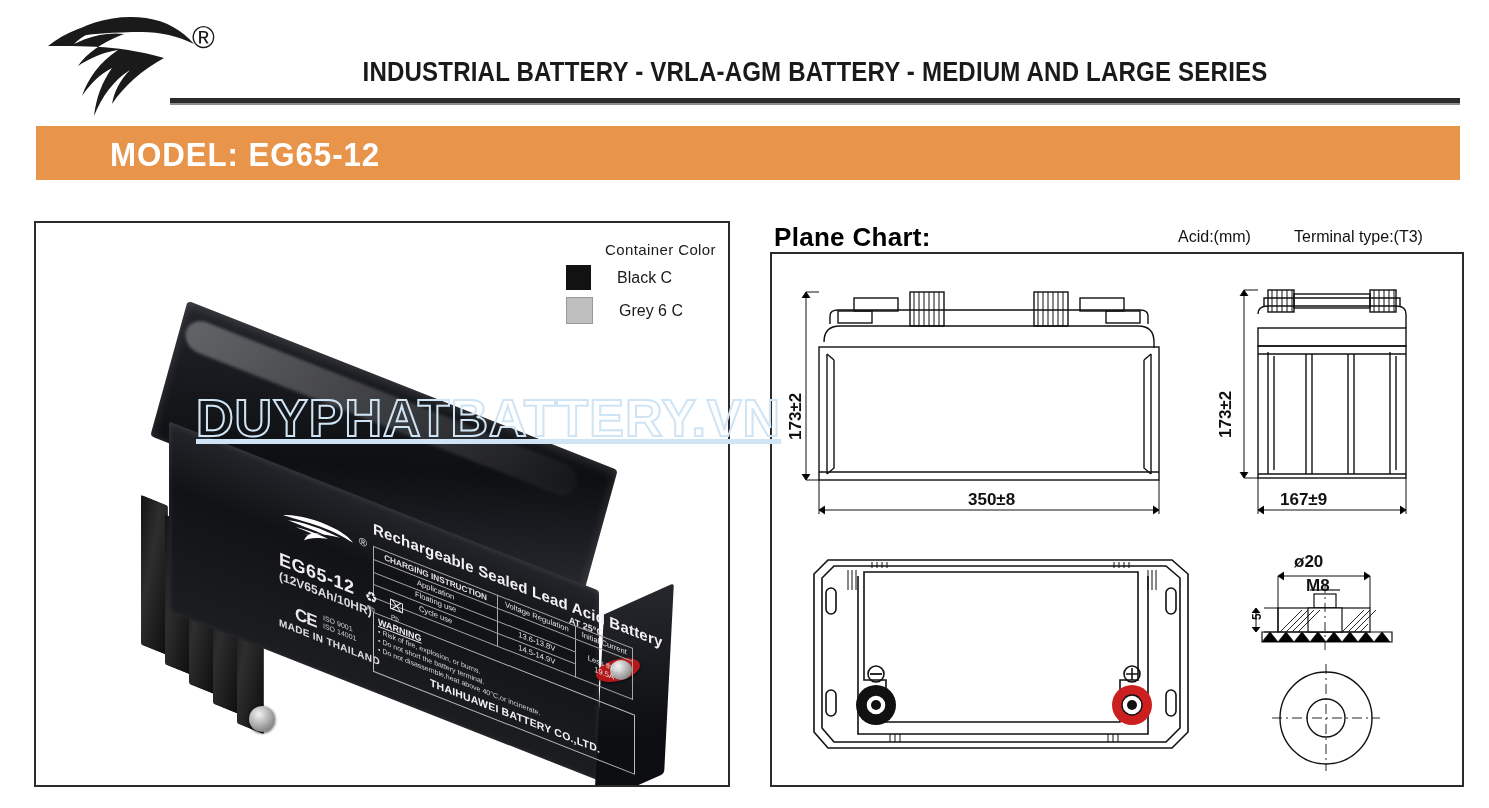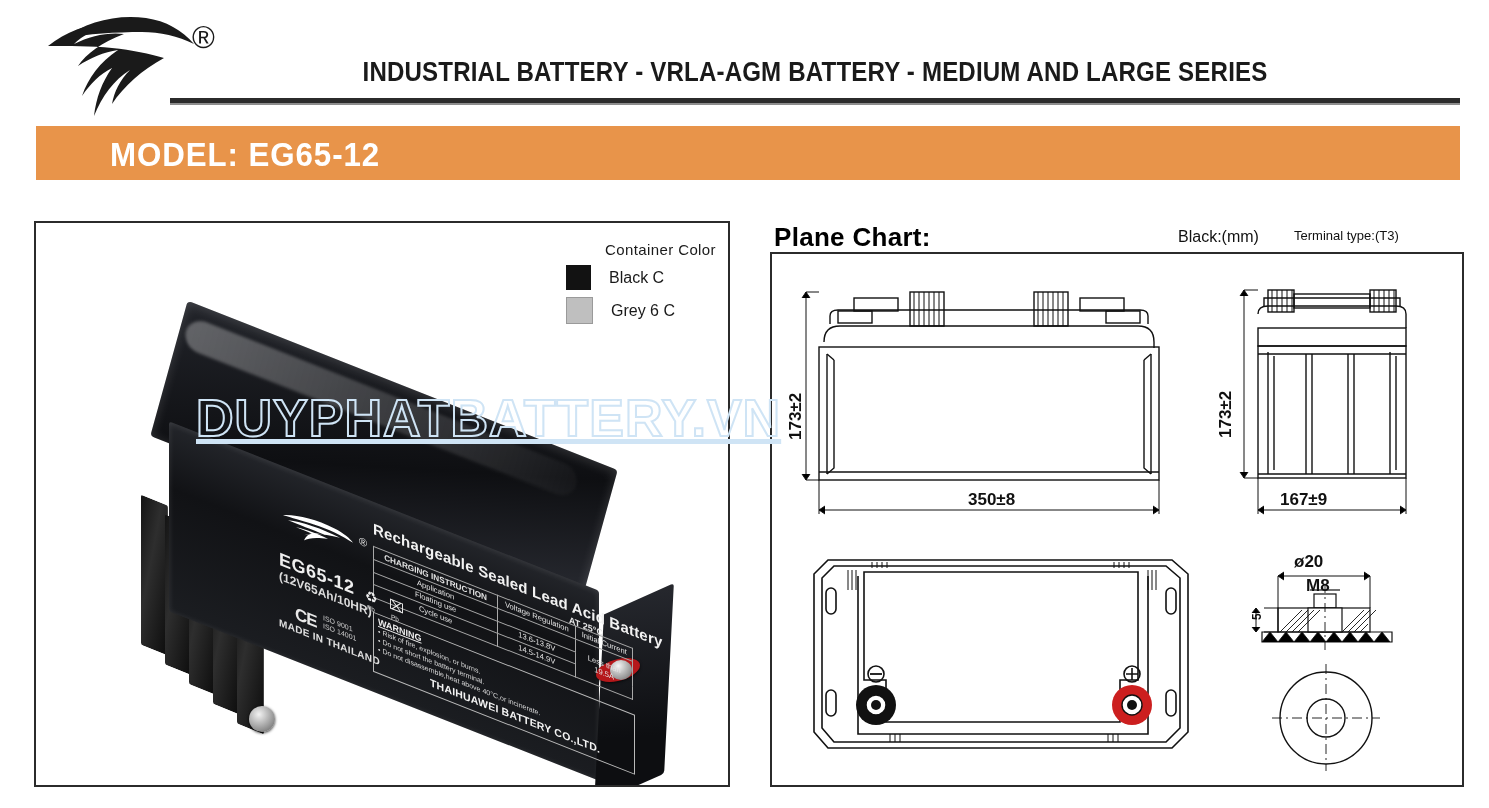--- a/index.html
+++ b/index.html
@@ -31,21 +31,21 @@
   #photo-panel{position:absolute;left:34px;top:221px;width:692px;height:562px;
      border:2px solid #2b2b2b;background:#ffffff;overflow:hidden;}
 
   
   #legend{position:absolute;left:530px;top:18px;width:150px;text-align:right;}
   .legend-title{font-size:15px;color:#1a1a1a;letter-spacing:0.4px;white-space:nowrap;}
   .legend-row{display:flex;align-items:center;margin-top:7px;}
   .swatch{width:25px;height:25px;display:inline-block;}
   .sw-black{background:#121212;}
   .sw-grey{background:#bfbfbf;border:1px solid #9a9a9a;}
-  .legend-label{font-size:16px;margin-left:18px;color:#1a1a1a;white-space:nowrap;}
+  .legend-label{font-size:16px;margin-left:26px;color:#1a1a1a;white-space:nowrap;}
 
   
   #battery-photo{position:absolute;left:0px;top:0px;width:692px;height:562px;}
 
   .bp{position:absolute;}
   
   #fin-stack{left:105px;top:300px;width:140px;height:200px;
      transform:skewY(22deg);}
   .fin{position:absolute;width:26px;height:150px;
      background:linear-gradient(100deg,#141414 0%,#2e2e2e 40%,#0d0d0d 100%);
@@ -113,21 +113,21 @@
   #bin-ico{position:absolute;left:220px;top:88px;color:#efefef;font-size:13px;}
   .pb-txt{position:absolute;top:104px;color:#d8d8d8;font-size:6.5px;}
   #pb1{left:198px;} #pb2{left:222px;}
 
   
   #chart-head{position:absolute;left:774px;top:222px;width:690px;height:32px;}
   #chart-title{position:absolute;left:0;top:0;font-size:26px;font-weight:bold;
      letter-spacing:.3px;color:#000000;white-space:nowrap;}
   #chart-unit{position:absolute;left:404px;top:6px;font-size:16px;color:#111;
      white-space:nowrap;}
-  #chart-term{position:absolute;left:520px;top:6px;font-size:13px;color:#111;
+  #chart-term{position:absolute;left:520px;top:6px;font-size:16px;color:#111;
      white-space:nowrap;}
   #chart-panel{position:absolute;left:770px;top:252px;width:690px;height:531px;
      border:2px solid #2b2b2b;background:#fff;overflow:hidden;}
 
   
   #watermark{position:absolute;left:196px;top:388px;width:1060px;height:60px;
      font-size:52px;font-weight:bold;letter-spacing:1px;white-space:nowrap;
      color:transparent;-webkit-text-stroke:2px #cfe4f5;pointer-events:none;z-index:40;text-decoration:underline;}
 
   
@@ -246,21 +246,21 @@
     </div>
     <div class="legend-row">
       <span class="swatch sw-grey"></span>
       <span class="legend-label">Grey 6 C</span>
     </div>
   </div>
 </div>
 
 <div id="chart-head">
   <div id="chart-title">Plane Chart:</div>
-  <div id="chart-unit">Black:(mm)</div>
+  <div id="chart-unit">Acid:(mm)</div>
   <div id="chart-term">Terminal type:(T3)</div>
 </div>
 
 <div id="chart-panel">
 
   <svg style="position:absolute;left:22px;top:22px;" width="410" height="250" viewBox="0 0 410 250" xmlns="http://www.w3.org/2000/svg">
     <g fill="none" stroke="#111" stroke-width="1.4">
 
       <path d="M36 48 L36 40 Q36 34 44 34 L346 34 Q354 34 354 40 L354 48"></path>
       <path d="M30 66 Q30 50 46 50 L344 50 Q360 50 360 66 L360 72"></path>

